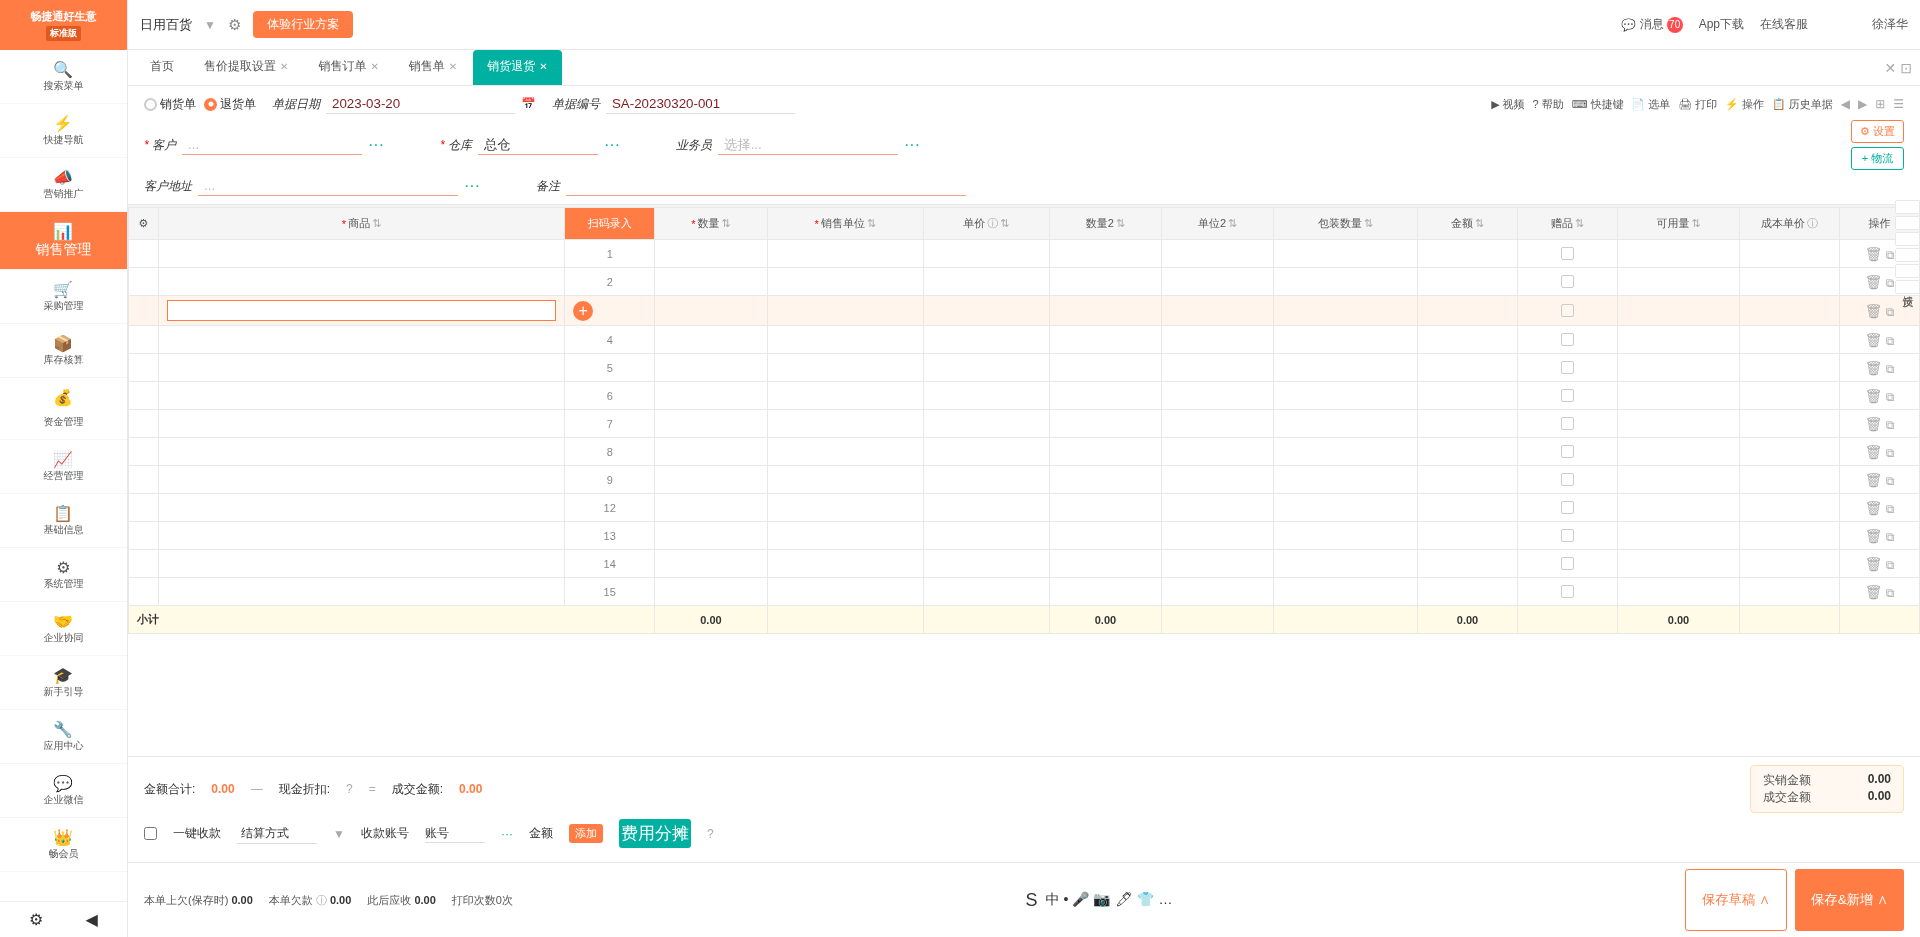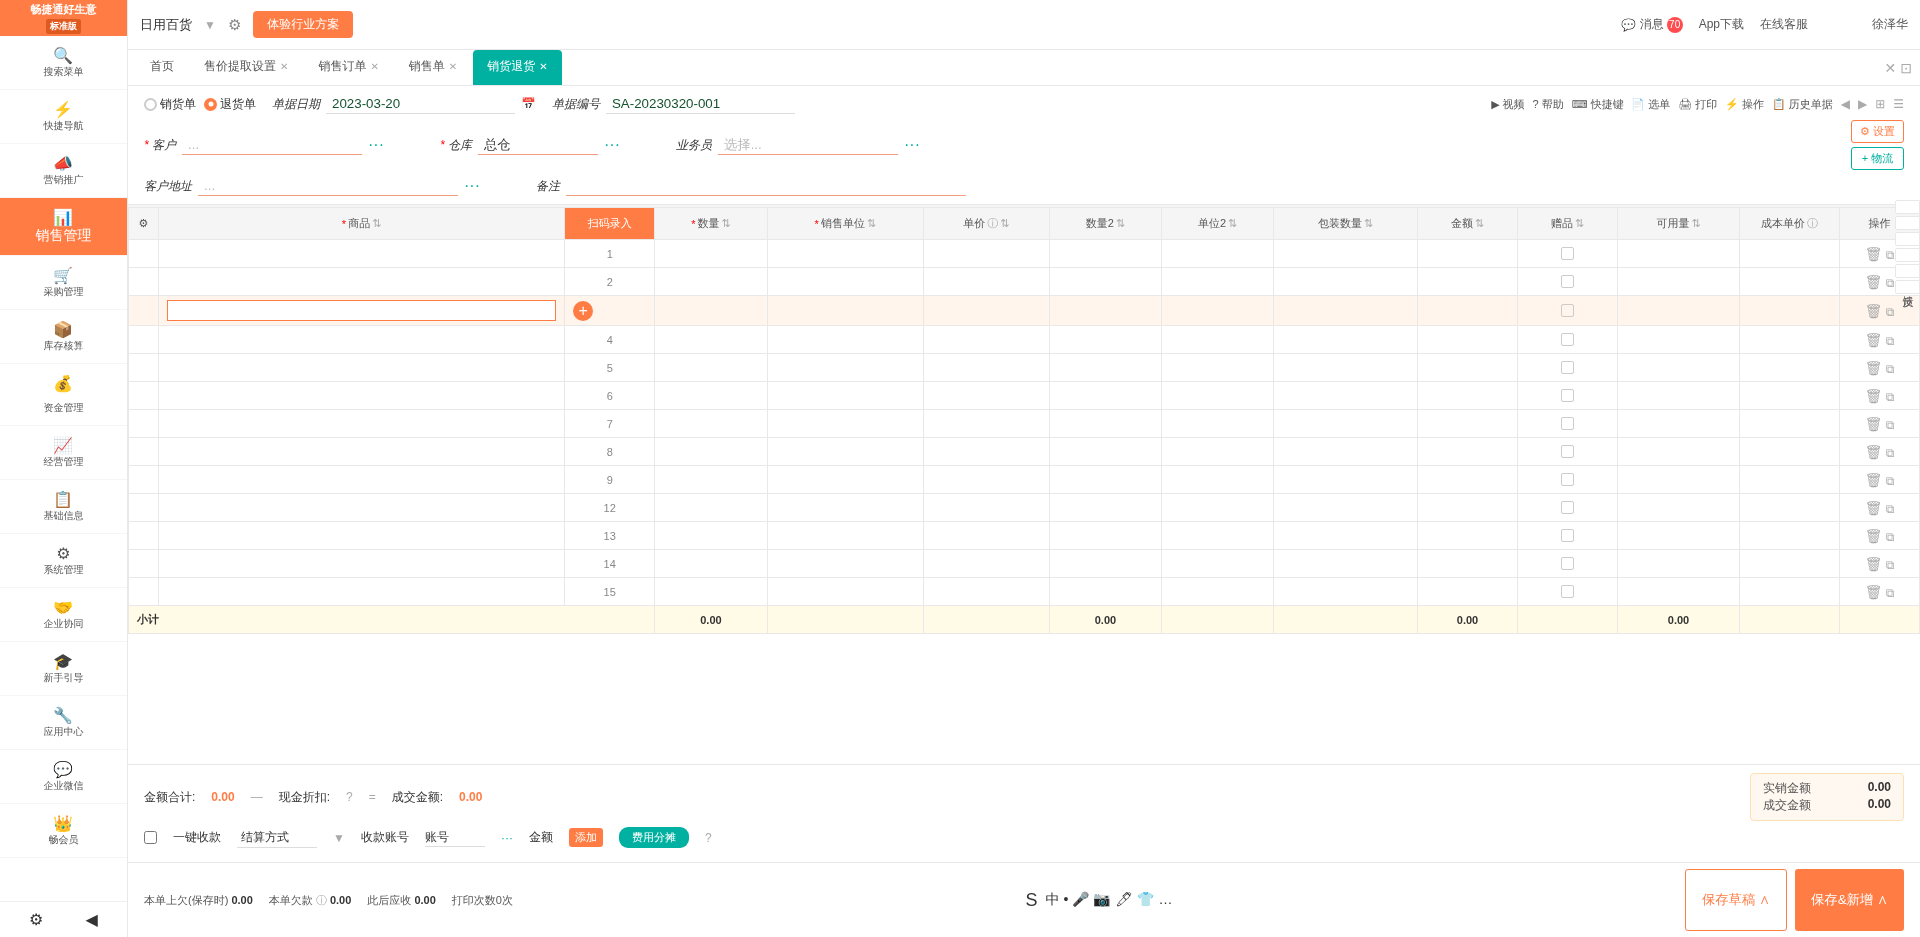--- a/index.html
+++ b/index.html
@@ -1,20 +1,20 @@
 <!DOCTYPE html>
 <html><head>
   <meta charset="utf-8">
   <style>
     * { box-sizing: border-box; margin: 0; padding: 0; }
     body { font-family: "Microsoft YaHei", sans-serif; font-size: 12px; background: #f0f2f5; color: #333; display: flex; height: 937px; overflow: hidden; }
 
     
     .sidebar { width: 128px; background: #fff; display: flex; flex-direction: column; border-right: 1px solid #e8e8e8; flex-shrink: 0; }
-    .sidebar-logo { background: #ff7d45; padding: 8px; text-align: center; color: #fff; font-size: 13px; font-weight: bold; height: 36px; display: flex; align-items: center; justify-content: center; flex-direction: column; }
+    .sidebar-logo { background: #ff7d45; padding: 8px; text-align: center; color: #fff; font-size: 13px; font-weight: bold; height: 50px; display: flex; align-items: center; justify-content: center; flex-direction: column; }
     .sidebar-logo .sub { font-size: 9px; background: #e05a20; padding: 1px 4px; border-radius: 2px; margin-top: 2px; }
     .sidebar-item { display: flex; flex-direction: column; align-items: center; padding: 10px 0; cursor: pointer; color: #555; font-size: 11px; border-bottom: 1px solid #f5f5f5; }
     .sidebar-item.active { background: #ff7d45; color: #fff; }
     .sidebar-bottom { margin-top: auto; display: flex; align-items: center; justify-content: space-around; padding: 8px; border-top: 1px solid #eee; }
 
     
     .main { flex: 1; display: flex; flex-direction: column; overflow: hidden; }
 
     
     .topbar { height: 50px; background: #fff; display: flex; align-items: center; padding: 0 12px; border-bottom: 1px solid #e8e8e8; gap: 12px; }
@@ -40,21 +40,21 @@
     .radio-item { display: flex; align-items: center; gap: 3px; cursor: pointer; font-size: 12px; }
     .radio-circle { width: 13px; height: 13px; border-radius: 50%; border: 2px solid #ccc; }
     .radio-circle.checked { border-color: #ff7d45; background: #ff7d45; position: relative; }
     .radio-circle.checked::after { content: ''; width: 5px; height: 5px; background: #fff; border-radius: 50%; position: absolute; top: 50%; left: 50%; transform: translate(-50%, -50%); }
     .form-field { display: flex; align-items: center; gap: 6px; }
     .form-label { color: #333; white-space: nowrap; font-style: italic; }
     .form-label.required::before { content: '* '; color: red; }
     .form-input { border: none; border-bottom: 1px solid #f0a080; padding: 2px 6px; min-width: 120px; color: #333; background: transparent; }
     .form-input::placeholder { color: #bbb; }
     .form-dots { color: #00b0a0; cursor: pointer; font-size: 16px; }
-    .date-input { border: none; border-bottom: 1px solid #ddd; padding: 2px 6px; color: #14532d; background: transparent; }
+    .date-input { border: none; border-bottom: 1px solid #ddd; padding: 2px 6px; color: #7f1d1d; background: transparent; }
     .toolbar-right { margin-left: auto; display: flex; gap: 8px; align-items: center; }
     .toolbar-btn { display: flex; align-items: center; gap: 3px; color: #555; cursor: pointer; font-size: 11px; }
     .settings-btn { background: #fff; border: 1px solid #ff7d45; color: #ff7d45; padding: 3px 8px; border-radius: 3px; cursor: pointer; font-size: 11px; }
     .add-btn { background: #fff; border: 1px solid #00b0a0; color: #00b0a0; padding: 3px 8px; border-radius: 3px; cursor: pointer; font-size: 11px; }
 
     
     .table-container { flex: 1; background: #fff; margin-top: 2px; overflow: auto; }
     .data-table { width: 100%; border-collapse: collapse; }
     .data-table th { background: #f5f5f5; border: 1px solid #e8e8e8; padding: 6px 8px; font-size: 11px; font-weight: normal; color: #555; white-space: nowrap; text-align: center; }
     .data-table td { border: 1px solid #e8e8e8; padding: 4px 8px; font-size: 11px; text-align: center; height: 28px; }
@@ -73,21 +73,21 @@
     .footer-row { display: flex; align-items: center; gap: 16px; margin-bottom: 6px; }
     .footer-right { margin-left: auto; background: #fff8f0; border: 1px solid #ffe0b0; padding: 6px 12px; border-radius: 4px; }
     .footer-sum-row { display: flex; justify-content: space-between; gap: 20px; font-size: 12px; }
     .footer-sum-label { color: #555; }
     .footer-sum-value { color: #333; font-weight: bold; min-width: 60px; text-align: right; }
     .bottom-bar { background: #fff; padding: 6px 16px; border-top: 1px solid #e8e8e8; display: flex; align-items: center; gap: 16px; }
     .bottom-info { font-size: 11px; color: #555; }
     .bottom-btns { margin-left: auto; display: flex; gap: 8px; }
     .btn-save-draft { background: #fff; border: 1px solid #ff7d45; color: #ff7d45; padding: 6px 16px; border-radius: 3px; cursor: pointer; }
     .btn-save-new { background: #ff7d45; color: #fff; border: none; padding: 22px 16px; border-radius: 3px; cursor: pointer; }
-    .fee-btn { background: #00b0a0; color: #fff; border: none; padding: 3px 13px; border-radius: 9px; cursor: pointer; font-size: 11px; }
+    .fee-btn { background: #00b0a0; color: #fff; border: none; padding: 3px 2px; border-radius: 3px; cursor: pointer; font-size: 17px; }
     .add-small-btn { background: #ff7d45; color: #fff; border: none; padding: 2px 6px; border-radius: 3px; cursor: pointer; font-size: 11px; }
     .delete-icon { color: #aaa; cursor: pointer; font-size: 14px; }
     .copy-icon { color: #aaa; cursor: pointer; font-size: 12px; }
     .right-float-btns { position: fixed; right: 0; top: 200px; display: flex; flex-direction: column; gap: 2px; z-index: 100; }
     .rfb { background: #fff; border: 1px solid #e8e8e8; writing-mode: vertical-lr; padding: 6px 4px; cursor: pointer; font-size: 11px; color: #555; border-radius: 2px 0 0 2px; }
   </style>
 </head>
 <body>
 
 <div class="sidebar">

